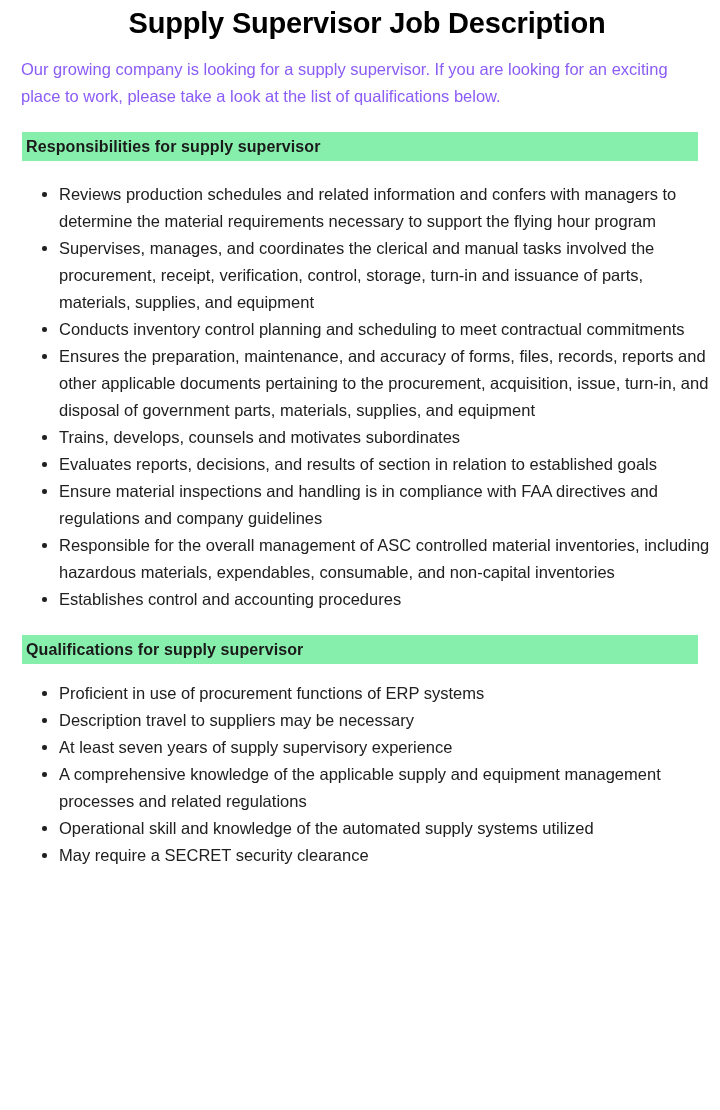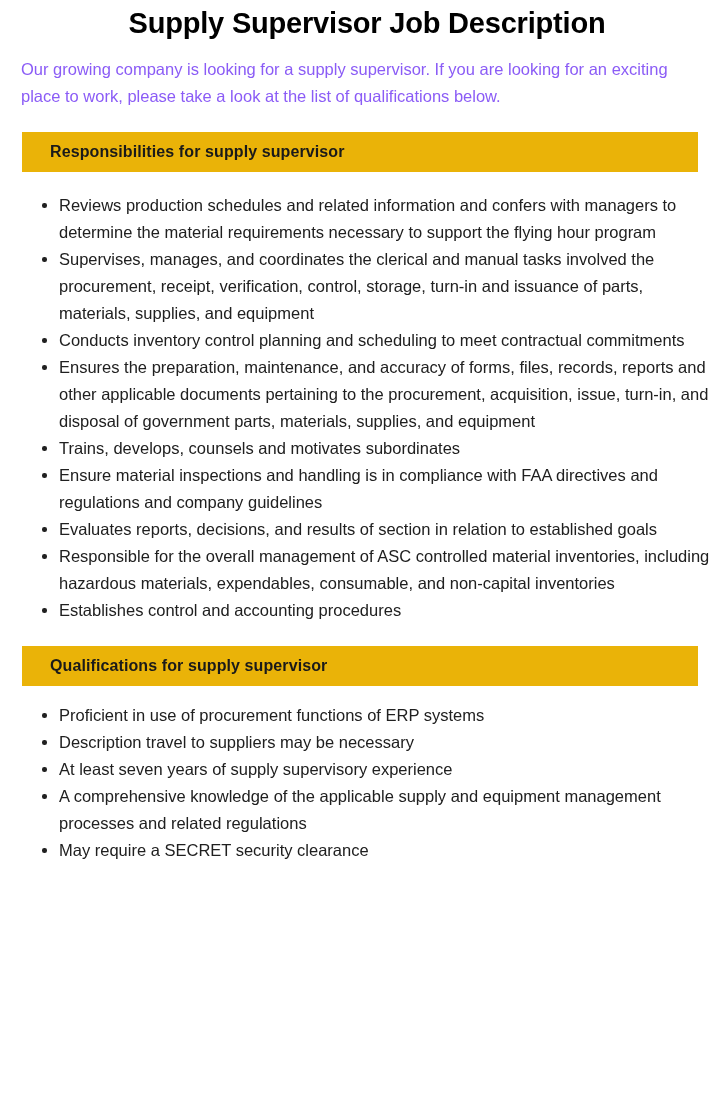--- a/index.html
+++ b/index.html
@@ -34,25 +34,25 @@
     padding: 0 21px 0 21px;
     font-size: 16.5px;
     line-height: 27px;
     color: #8b5cf6;
   }
   .section {
     margin-top: 22px;
   }
   .section-header {
     margin: 0 22px;
-    background: #eab308;
-    height: 40px;
+    background: #86efac;
+    height: 29px;
     display: flex;
     align-items: center;
-    padding-left: 28px;
+    padding-left: 4px;
     box-sizing: border-box;
   }
   .section-header-text {
     font-size: 16px;
     font-weight: bold;
     color: #1a1a1a;
     letter-spacing: 0.1px;
   }
   ul.bullets {
     list-style: none;
@@ -95,36 +95,37 @@
     <div class="section-header">
       <span class="section-header-text">Responsibilities for supply supervisor</span>
     </div>
     <div class="section-list-wrap">
       <ul class="bullets">
         <li>Reviews production schedules and related information and confers with managers to determine the material requirements necessary to support the flying hour program</li>
         <li>Supervises, manages, and coordinates the clerical and manual tasks involved the procurement, receipt, verification, control, storage, turn-in and issuance of parts, materials, supplies, and equipment</li>
         <li>Conducts inventory control planning and scheduling to meet contractual commitments</li>
         <li>Ensures the preparation, maintenance, and accuracy of forms, files, records, reports and other applicable documents pertaining to the procurement, acquisition, issue, turn-in, and disposal of government parts, materials, supplies, and equipment</li>
         <li>Trains, develops, counsels and motivates subordinates</li>
+        <li>Evaluates reports, decisions, and results of section in relation to established goals</li>
         <li>Ensure material inspections and handling is in compliance with FAA directives and regulations and company guidelines</li>
-        <li>Evaluates reports, decisions, and results of section in relation to established goals</li>
         <li>Responsible for the overall management of ASC controlled material inventories, including hazardous materials, expendables, consumable, and non-capital inventories</li>
         <li>Establishes control and accounting procedures</li>
       </ul>
     </div>
   </div>
 
   <div class="section">
     <div class="section-header">
       <span class="section-header-text">Qualifications for supply supervisor</span>
     </div>
     <div class="section-list-wrap qual-wrap">
       <ul class="bullets">
         <li>Proficient in use of procurement functions of ERP systems</li>
         <li>Description travel to suppliers may be necessary</li>
         <li>At least seven years of supply supervisory experience</li>
         <li>A comprehensive knowledge of the applicable supply and equipment management processes and related regulations</li>
+        <li>Operational skill and knowledge of the automated supply systems utilized</li>
         <li>May require a SECRET security clearance</li>
       </ul>
     </div>
   </div>
 
 </div>
 
 </body></html>

